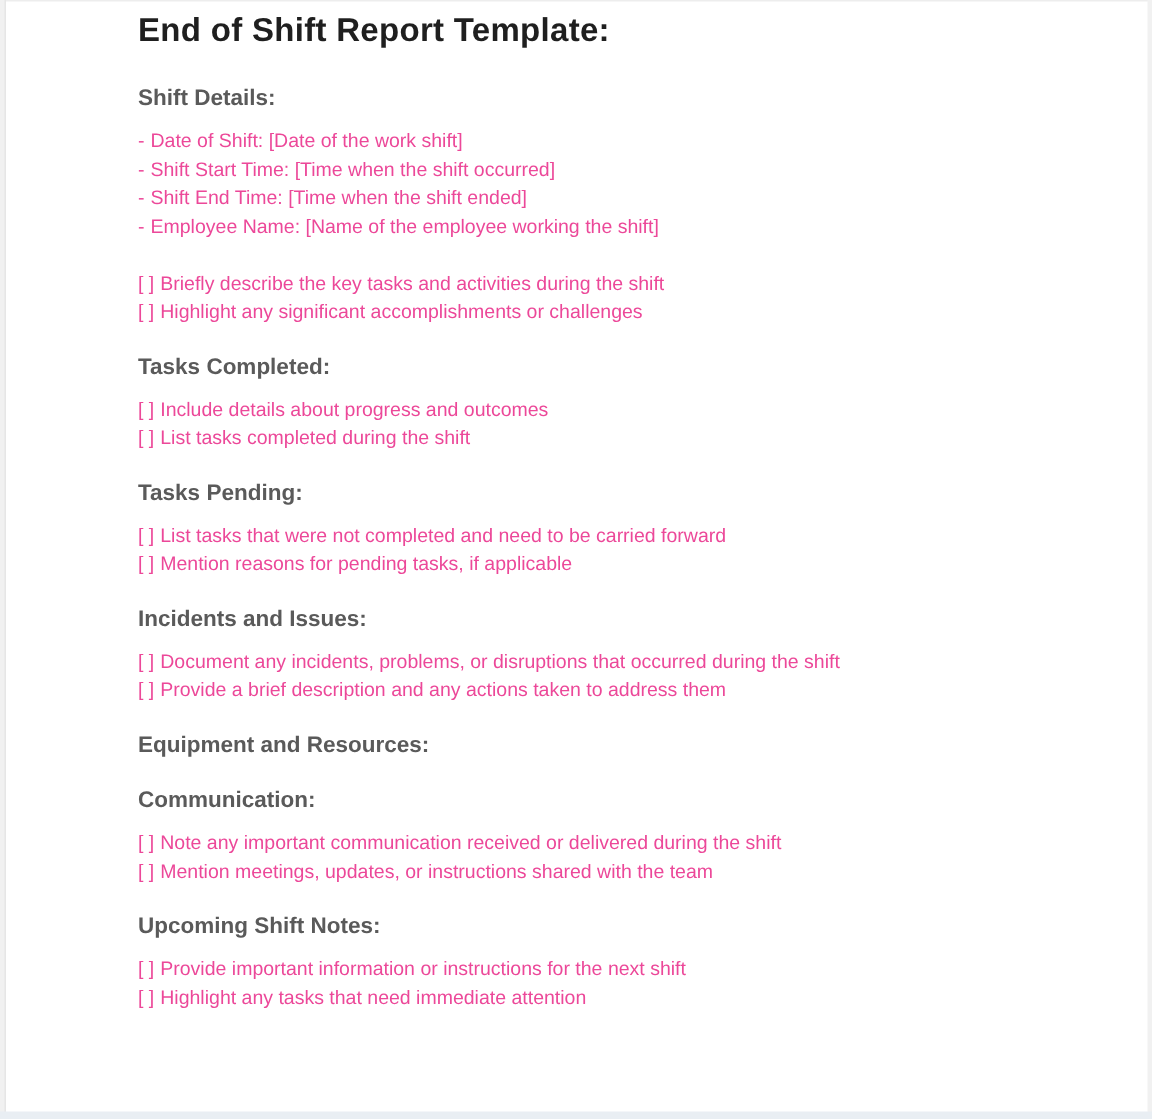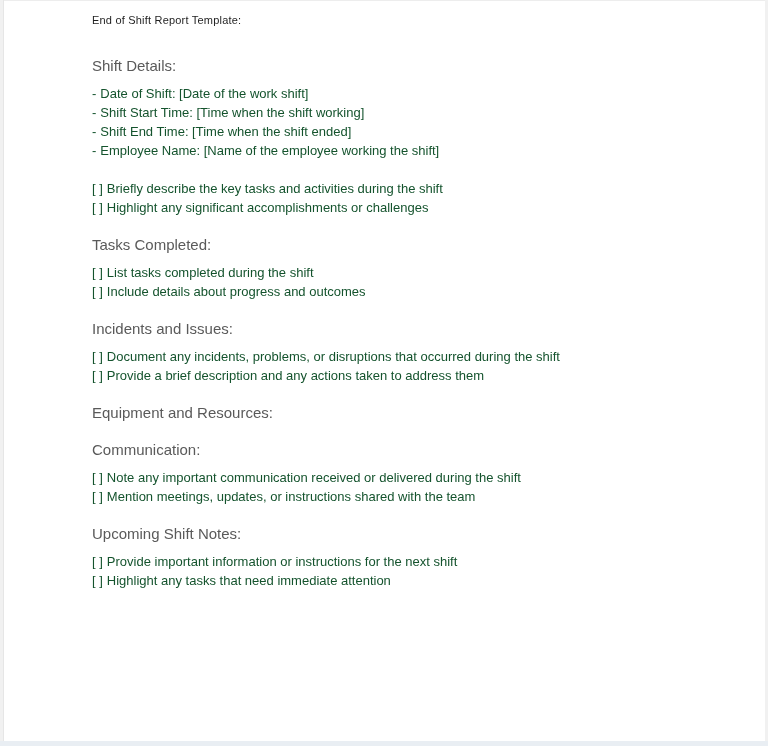--- a/index.html
+++ b/index.html
@@ -31,69 +31,74 @@
   .edge-bottom {
     position: absolute; left: 0; right: 0; bottom: 0; height: 5px;
     background: #e9eef3; z-index: 4;
   }
   .content {
     position: absolute; left: 92px; top: 10px; right: 24px;
     z-index: 1;
   }
   .doc-title {
     margin: 0 0 27px 0;
-    font-size: 11px; line-height: 20px; font-weight: 400;
+    font-size: 22px; line-height: 20px; font-weight: 700;
     letter-spacing: 0.2px;
     color: #1f1f1f;
   }
   .doc-section { margin: 0 0 19px 0; }
   .section-heading {
     margin: 0 0 9px 0;
-    font-size: 15px; line-height: 18px; font-weight: 400;
+    font-size: 15px; line-height: 18px; font-weight: 700;
     color: #5a5a5a;
   }
   .doc-line {
     font-size: 13px; line-height: 19px;
-    color: #14532d;
+    color: #ec4899;
     white-space: nowrap;
   }
   .marker { white-space: pre; margin-right: 4px; }
 </style>
 </head>
 <body>
 
 <div class="page">
   <div class="edge-top"></div>
   <div class="edge-left"></div>
   <div class="edge-right"></div>
   <div class="edge-bottom"></div>
 
   <div class="content">
 
     <h1 class="doc-title">End of Shift Report Template:</h1>
 
     <section class="doc-section">
       <h2 class="section-heading">Shift Details:</h2>
       <div class="doc-line"><span class="marker">-</span><span>Date of Shift: [Date of the work shift]</span></div>
-      <div class="doc-line"><span class="marker">-</span><span>Shift Start Time: [Time when the shift working]</span></div>
+      <div class="doc-line"><span class="marker">-</span><span>Shift Start Time: [Time when the shift occurred]</span></div>
       <div class="doc-line"><span class="marker">-</span><span>Shift End Time: [Time when the shift ended]</span></div>
       <div class="doc-line"><span class="marker">-</span><span>Employee Name: [Name of the employee working the shift]</span></div>
     </section>
 
     <section class="doc-section">
       <div class="doc-line"><span class="marker">[ ]</span><span>Briefly describe the key tasks and activities during the shift</span></div>
       <div class="doc-line"><span class="marker">[ ]</span><span>Highlight any significant accomplishments or challenges</span></div>
     </section>
 
     <section class="doc-section">
       <h2 class="section-heading">Tasks Completed:</h2>
+      <div class="doc-line"><span class="marker">[ ]</span><span>Include details about progress and outcomes</span></div>
       <div class="doc-line"><span class="marker">[ ]</span><span>List tasks completed during the shift</span></div>
-      <div class="doc-line"><span class="marker">[ ]</span><span>Include details about progress and outcomes</span></div>
     </section>
 
+    <section class="doc-section">
+      <h2 class="section-heading">Tasks Pending:</h2>
+      <div class="doc-line"><span class="marker">[ ]</span><span>List tasks that were not completed and need to be carried forward</span></div>
+      <div class="doc-line"><span class="marker">[ ]</span><span>Mention reasons for pending tasks, if applicable</span></div>
+    </section>
 
     <section class="doc-section">
       <h2 class="section-heading">Incidents and Issues:</h2>
       <div class="doc-line"><span class="marker">[ ]</span><span>Document any incidents, problems, or disruptions that occurred during the shift</span></div>
       <div class="doc-line"><span class="marker">[ ]</span><span>Provide a brief description and any actions taken to address them</span></div>
     </section>
 
     <section class="doc-section">
       <h2 class="section-heading">Equipment and Resources:</h2>
     </section>

